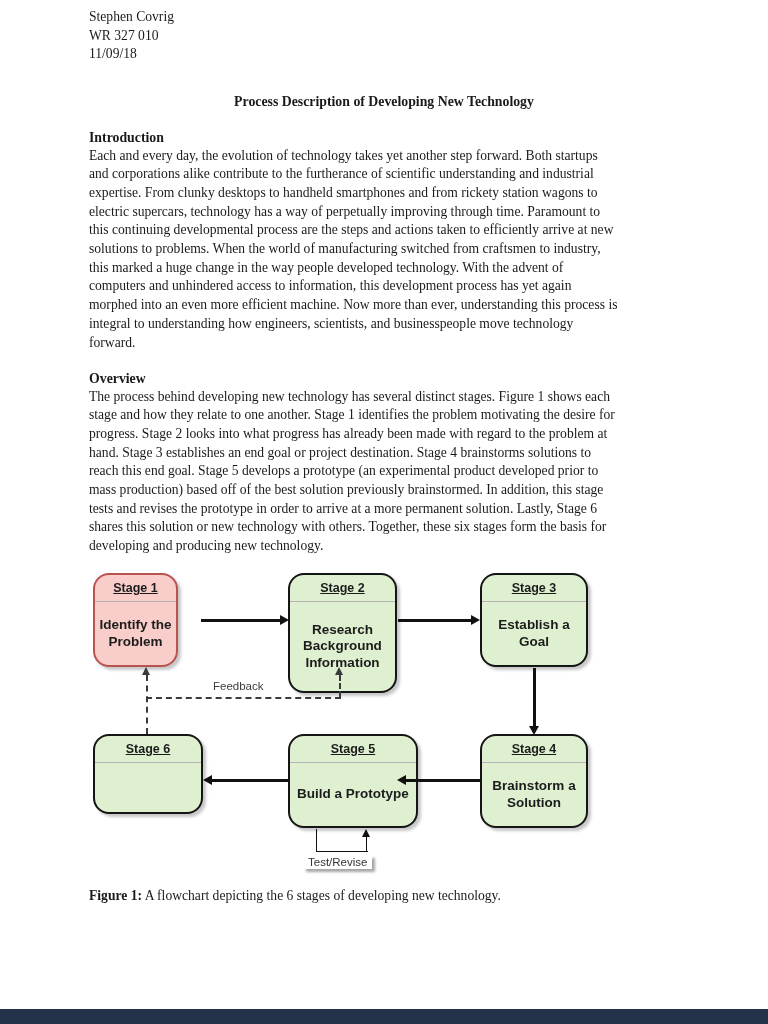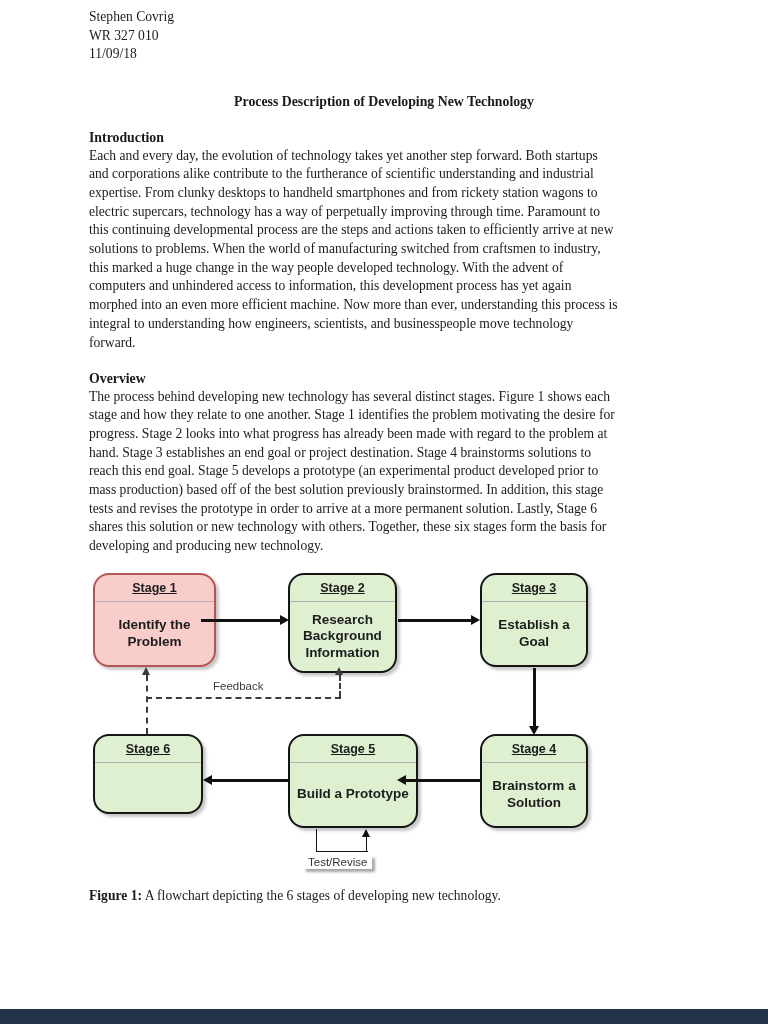--- a/index.html
+++ b/index.html
@@ -20,22 +20,22 @@
                background:#def0d0; box-shadow:3px 3px 3px rgba(0,0,0,0.22);
                display:flex; flex-direction:column;
                font-family:"Liberation Sans", sans-serif; color:#1c1c1c; }
   .stage-head { height:27px; border-bottom:1px solid #b3b3b3; display:flex;
                 align-items:center; justify-content:center;
                 font-weight:bold; font-size:12.5px; text-decoration:underline; }
   .stage-body { flex:1; display:flex; align-items:center; justify-content:center;
                 text-align:center; font-weight:bold; font-size:13.5px; line-height:16.5px;
                 padding:0 4px; }
 
-  .pos-s1 { left:93px;  top:573px; width:123px; height:94px; }
-  .pos-s2 { left:288px; top:573px; width:109px; height:100px; }
+  .pos-s1 { left:93px;  top:573px; width:85px; height:94px; }
+  .pos-s2 { left:288px; top:573px; width:109px; height:120px; }
   .pos-s3 { left:480px; top:573px; width:108px; height:94px; }
   .pos-s6 { left:93px;  top:734px; width:110px; height:80px; }
   .pos-s5 { left:288px; top:734px; width:130px; height:94px; }
   .pos-s4 { left:480px; top:734px; width:108px; height:94px; }
 
   .hline { position:absolute; height:2.5px; background:#111; }
   .vline { position:absolute; width:2.5px;  background:#111; }
   .ah-right { position:absolute; width:0; height:0;
               border-left:9px solid #111; border-top:5.5px solid transparent; border-bottom:5.5px solid transparent; }
   .ah-left  { position:absolute; width:0; height:0;

